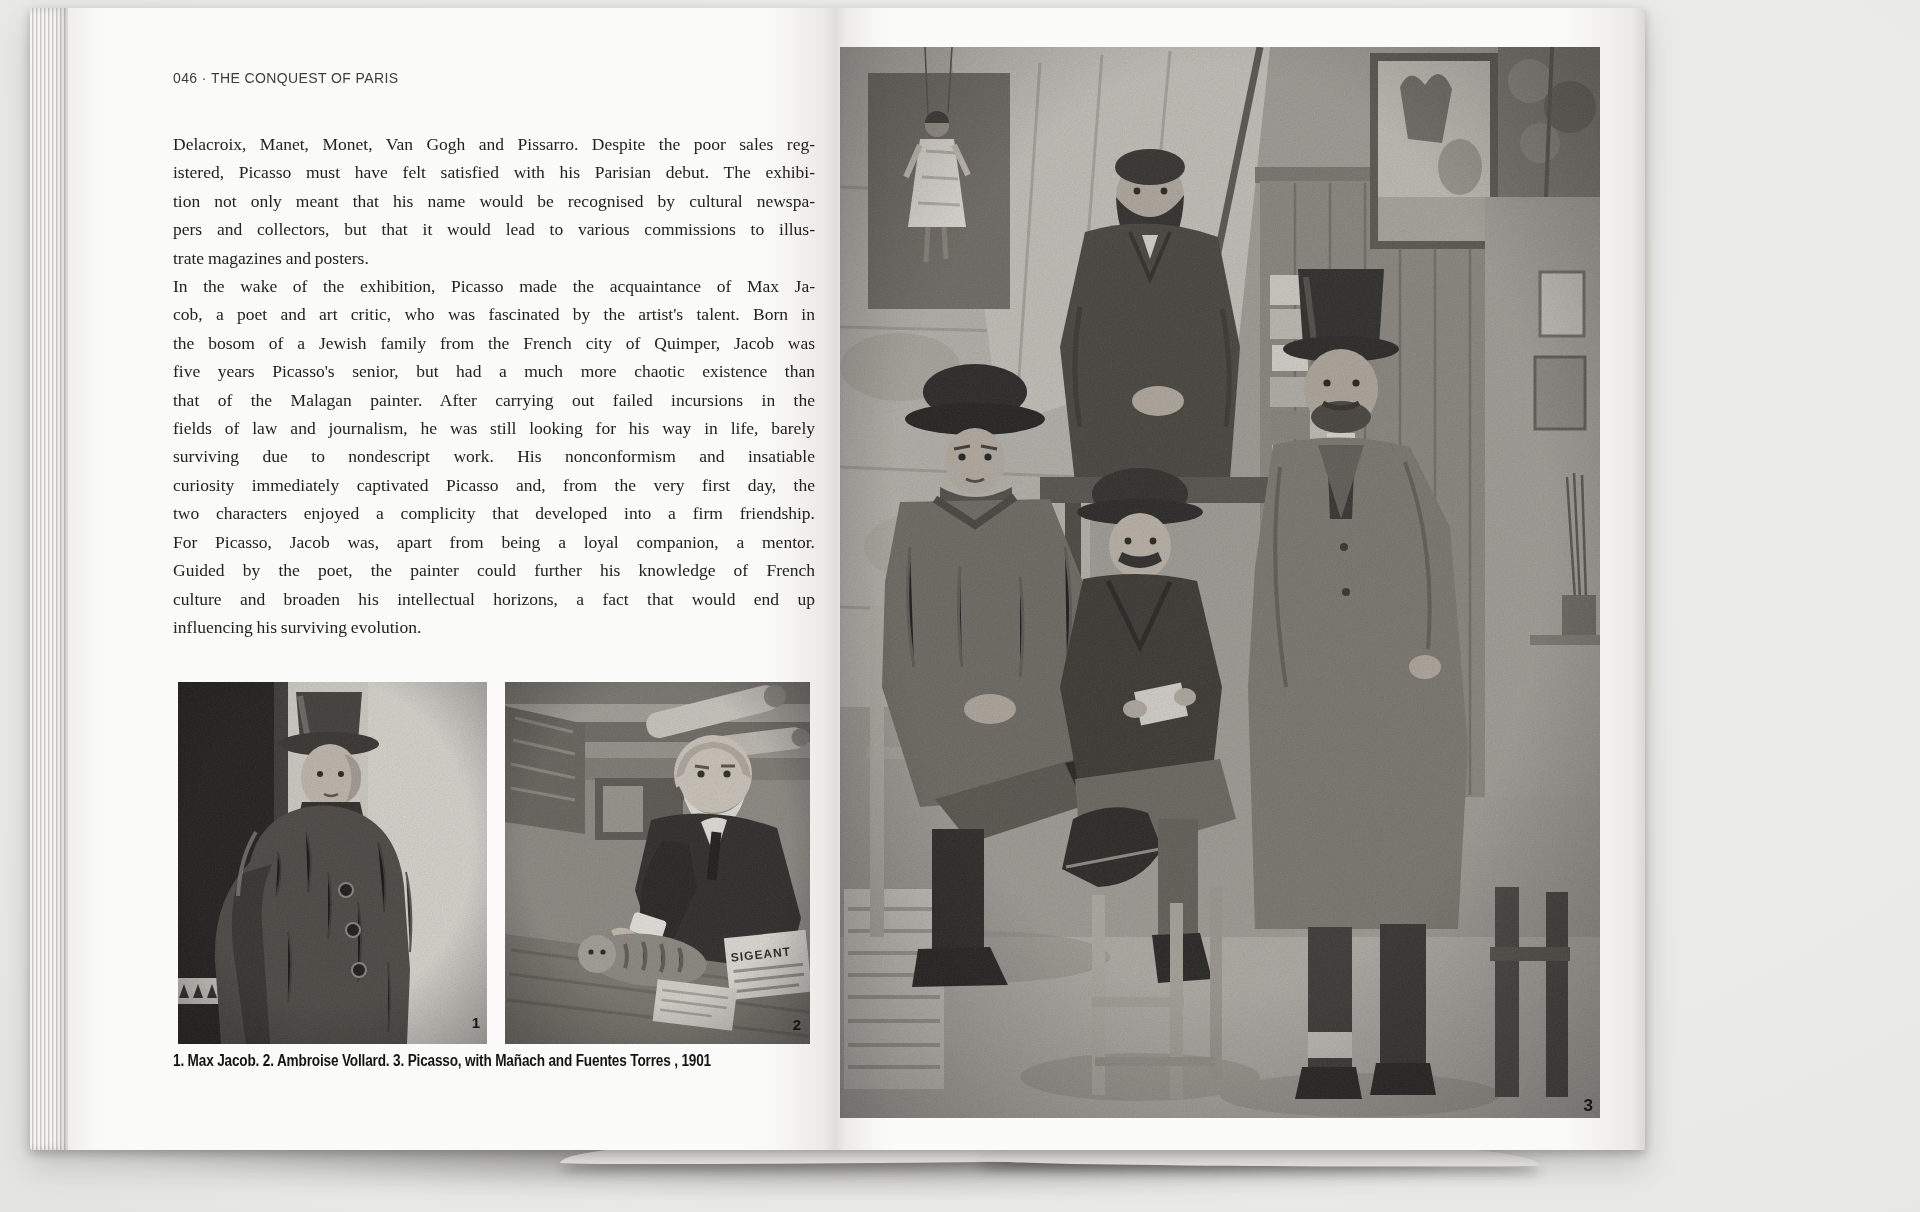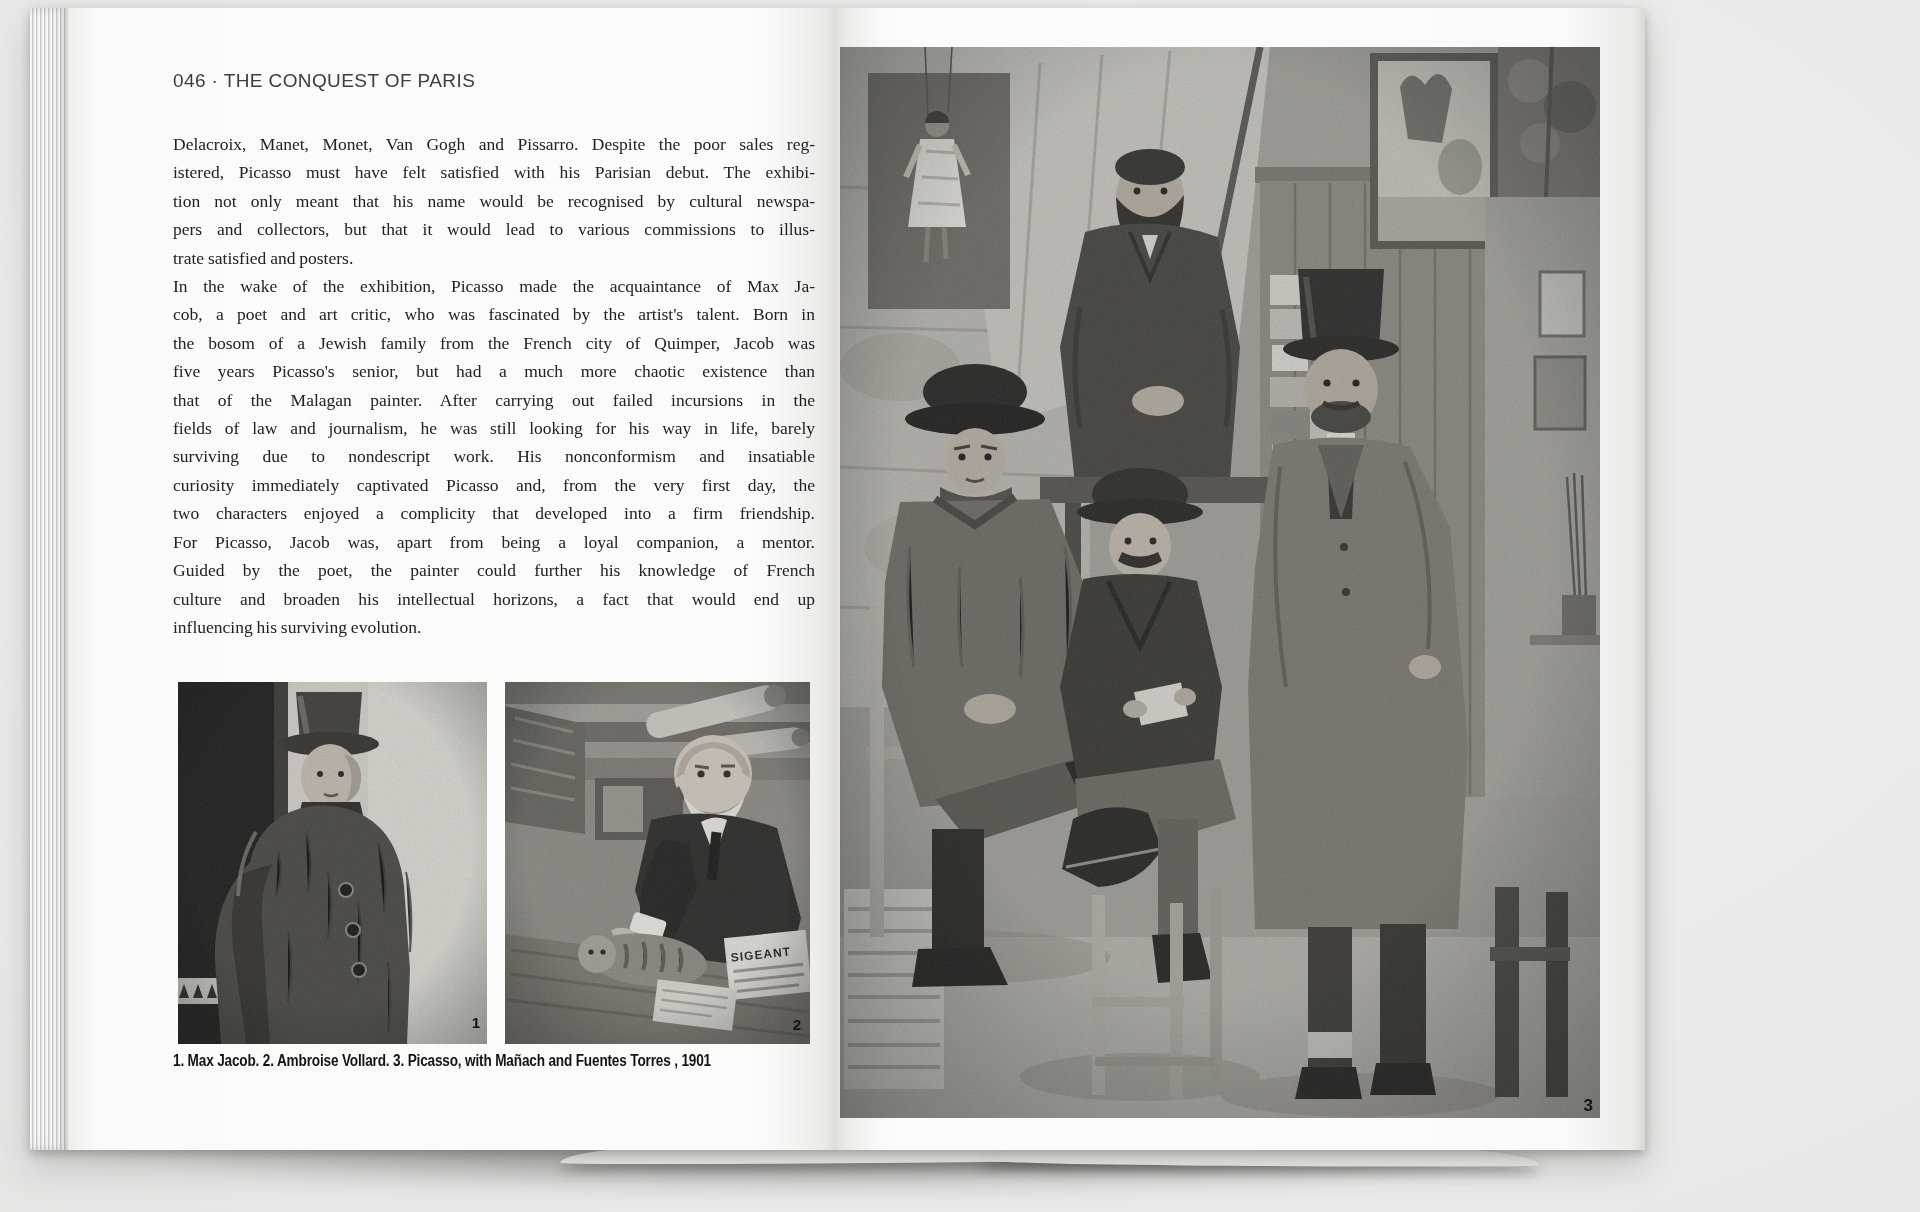--- a/index.html
+++ b/index.html
@@ -16,21 +16,21 @@
         box-shadow:0 4px 10px rgba(60,58,55,.30), 0 16px 34px rgba(60,58,55,.22);background:#f8f8f6;}
   .page-edges{position:absolute;left:0;top:0;width:38px;height:1142px;border-radius:3px 0 0 3px;
         background:repeating-linear-gradient(90deg,#f7f6f4 0px,#f7f6f4 1.6px,#c8c7c4 2.4px,#ebeae7 4px);
         box-shadow:inset -6px 0 8px rgba(0,0,0,.14);}
   .page{position:absolute;top:0;height:1142px;}
   .page-left{left:38px;width:767px;background:linear-gradient(90deg,#efeeeb 0%,#fafaf8 4%,#fbfbf9 88%,#f4f3f0 100%);}
   .page-right{left:805px;width:810px;border-radius:0 3px 3px 0;
         background:linear-gradient(90deg,#f3f2ef 0%,#fbfbf9 5%,#fafaf8 90%,#eceae7 98.5%,#d9d8d5 100%);}
   .spine{position:absolute;left:745px;top:0;width:120px;height:1142px;pointer-events:none;
         background:linear-gradient(90deg,rgba(0,0,0,0) 0%,rgba(0,0,0,.045) 42%,rgba(0,0,0,.085) 50%,rgba(0,0,0,.04) 58%,rgba(0,0,0,0) 100%);}
-  .running-header{position:absolute;left:105px;top:62px;font-size:19px;letter-spacing:.4px;color:#3d3d3d;}
+  .running-header{position:absolute;left:105px;top:62px;font-size:14px;letter-spacing:.4px;color:#3d3d3d;}
   .body-text{position:absolute;left:105px;top:122px;width:642px;color:#222220;
         font-family:"Liberation Serif","DejaVu Serif",serif;font-size:17.5px;line-height:28.4px;word-spacing:-.5px;}
   .body-text .line{text-align:justify;text-align-last:justify;white-space:nowrap;}
   .body-text .line.last{text-align-last:left;}
   .fig{position:absolute;display:block;}
   .fig1{left:110px;top:674px;}
   .fig2{left:437px;top:674px;}
   .fig3{left:5px;top:39px;}
   .caption{position:absolute;left:105px;top:1044px;width:760px;color:#141414;
         font-weight:bold;font-size:16px;letter-spacing:-.2px;transform:scaleX(.85);transform-origin:left top;}
@@ -48,21 +48,21 @@
   <div class="book">
     <div class="page-edges"></div>
 
     <div class="page page-left">
       <div class="running-header">046 · THE CONQUEST OF PARIS</div>
       <div class="body-text">
           <div class="line">Delacroix, Manet, Monet, Van Gogh and Pissarro. Despite the poor sales reg-</div>
           <div class="line">istered, Picasso must have felt satisfied with his Parisian debut. The exhibi-</div>
           <div class="line">tion not only meant that his name would be recognised by cultural newspa-</div>
           <div class="line">pers and collectors, but that it would lead to various commissions to illus-</div>
-          <div class="line last">trate satisfied and posters.</div>
+          <div class="line last">trate magazines and posters.</div>
           <div class="line">In the wake of the exhibition, Picasso made the acquaintance of Max Ja-</div>
           <div class="line">cob, a poet and art critic, who was fascinated by the artist's talent. Born in</div>
           <div class="line">the bosom of a Jewish family from the French city of Quimper, Jacob was</div>
           <div class="line">five years Picasso's senior, but had a much more chaotic existence than</div>
           <div class="line">that of the Malagan painter. After carrying out failed incursions in the</div>
           <div class="line">fields of law and journalism, he was still looking for his way in life, barely</div>
           <div class="line">surviving due to nondescript work. His nonconformism and insatiable</div>
           <div class="line">curiosity immediately captivated Picasso and, from the very first day, the</div>
           <div class="line">two characters enjoyed a complicity that developed into a firm friendship.</div>
           <div class="line">For Picasso, Jacob was, apart from being a loyal companion, a mentor.</div>

